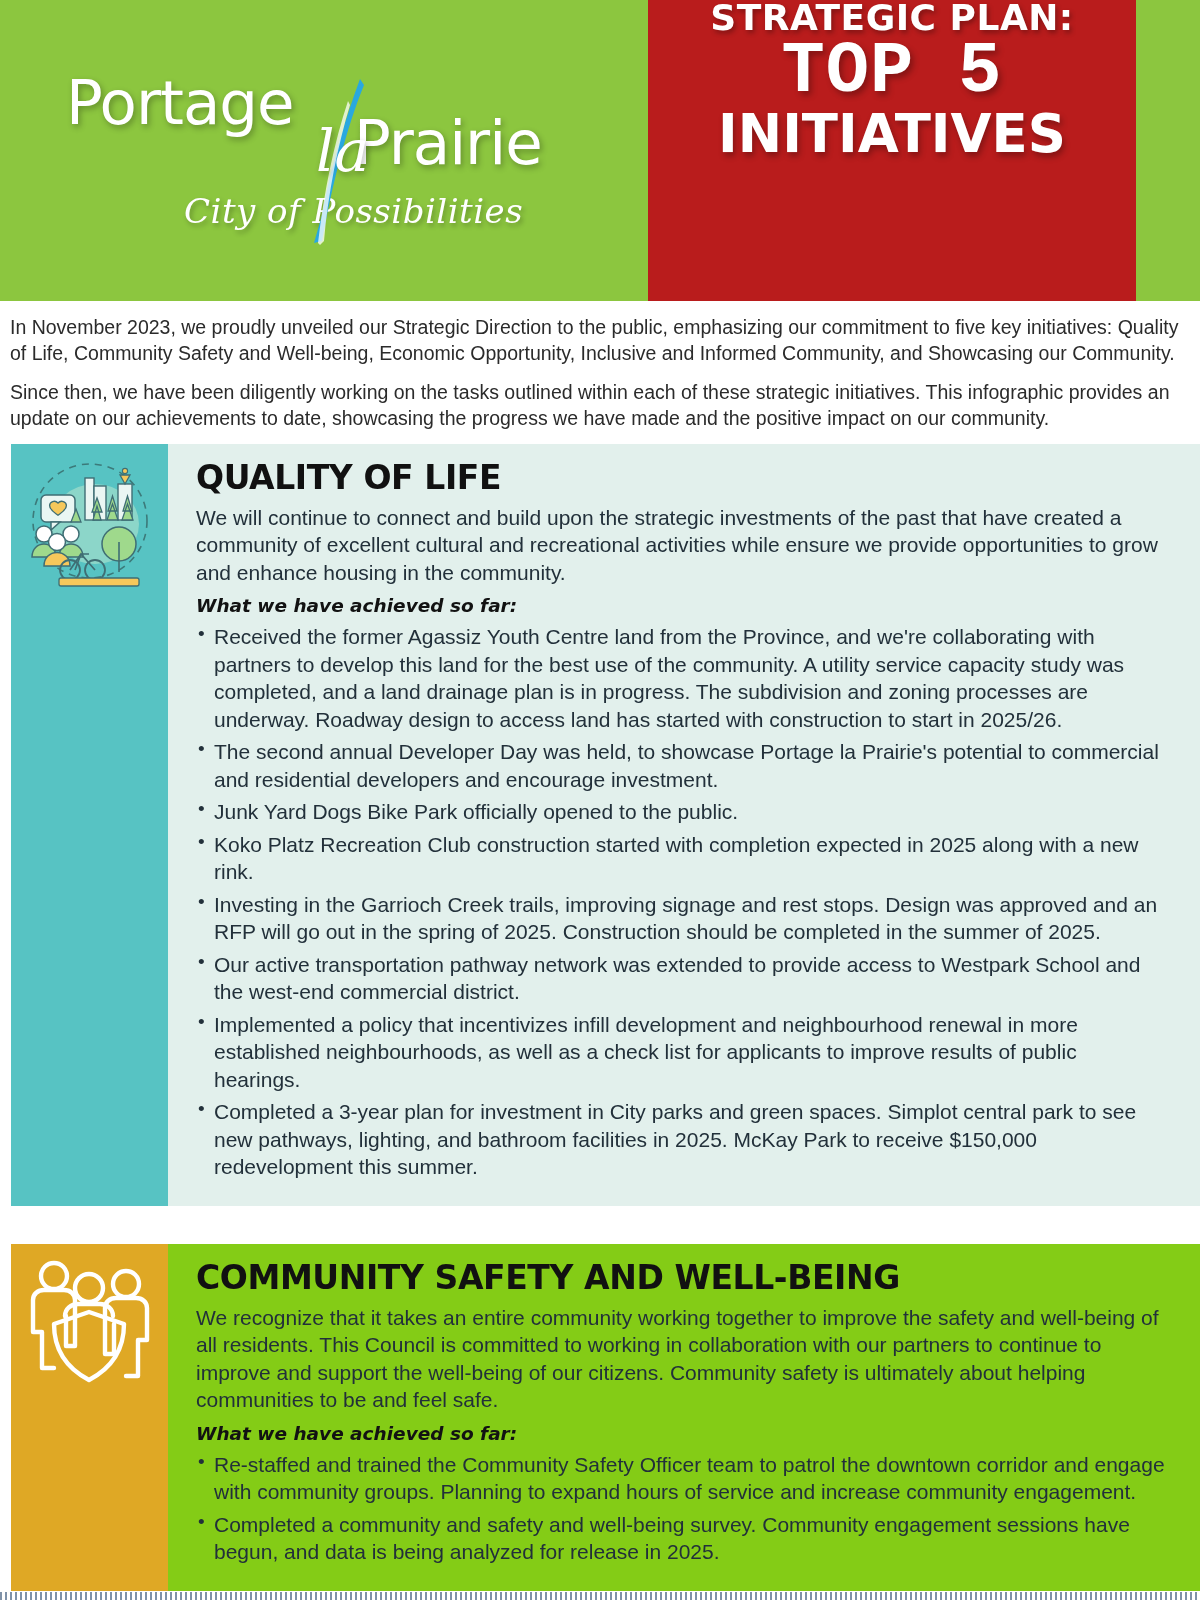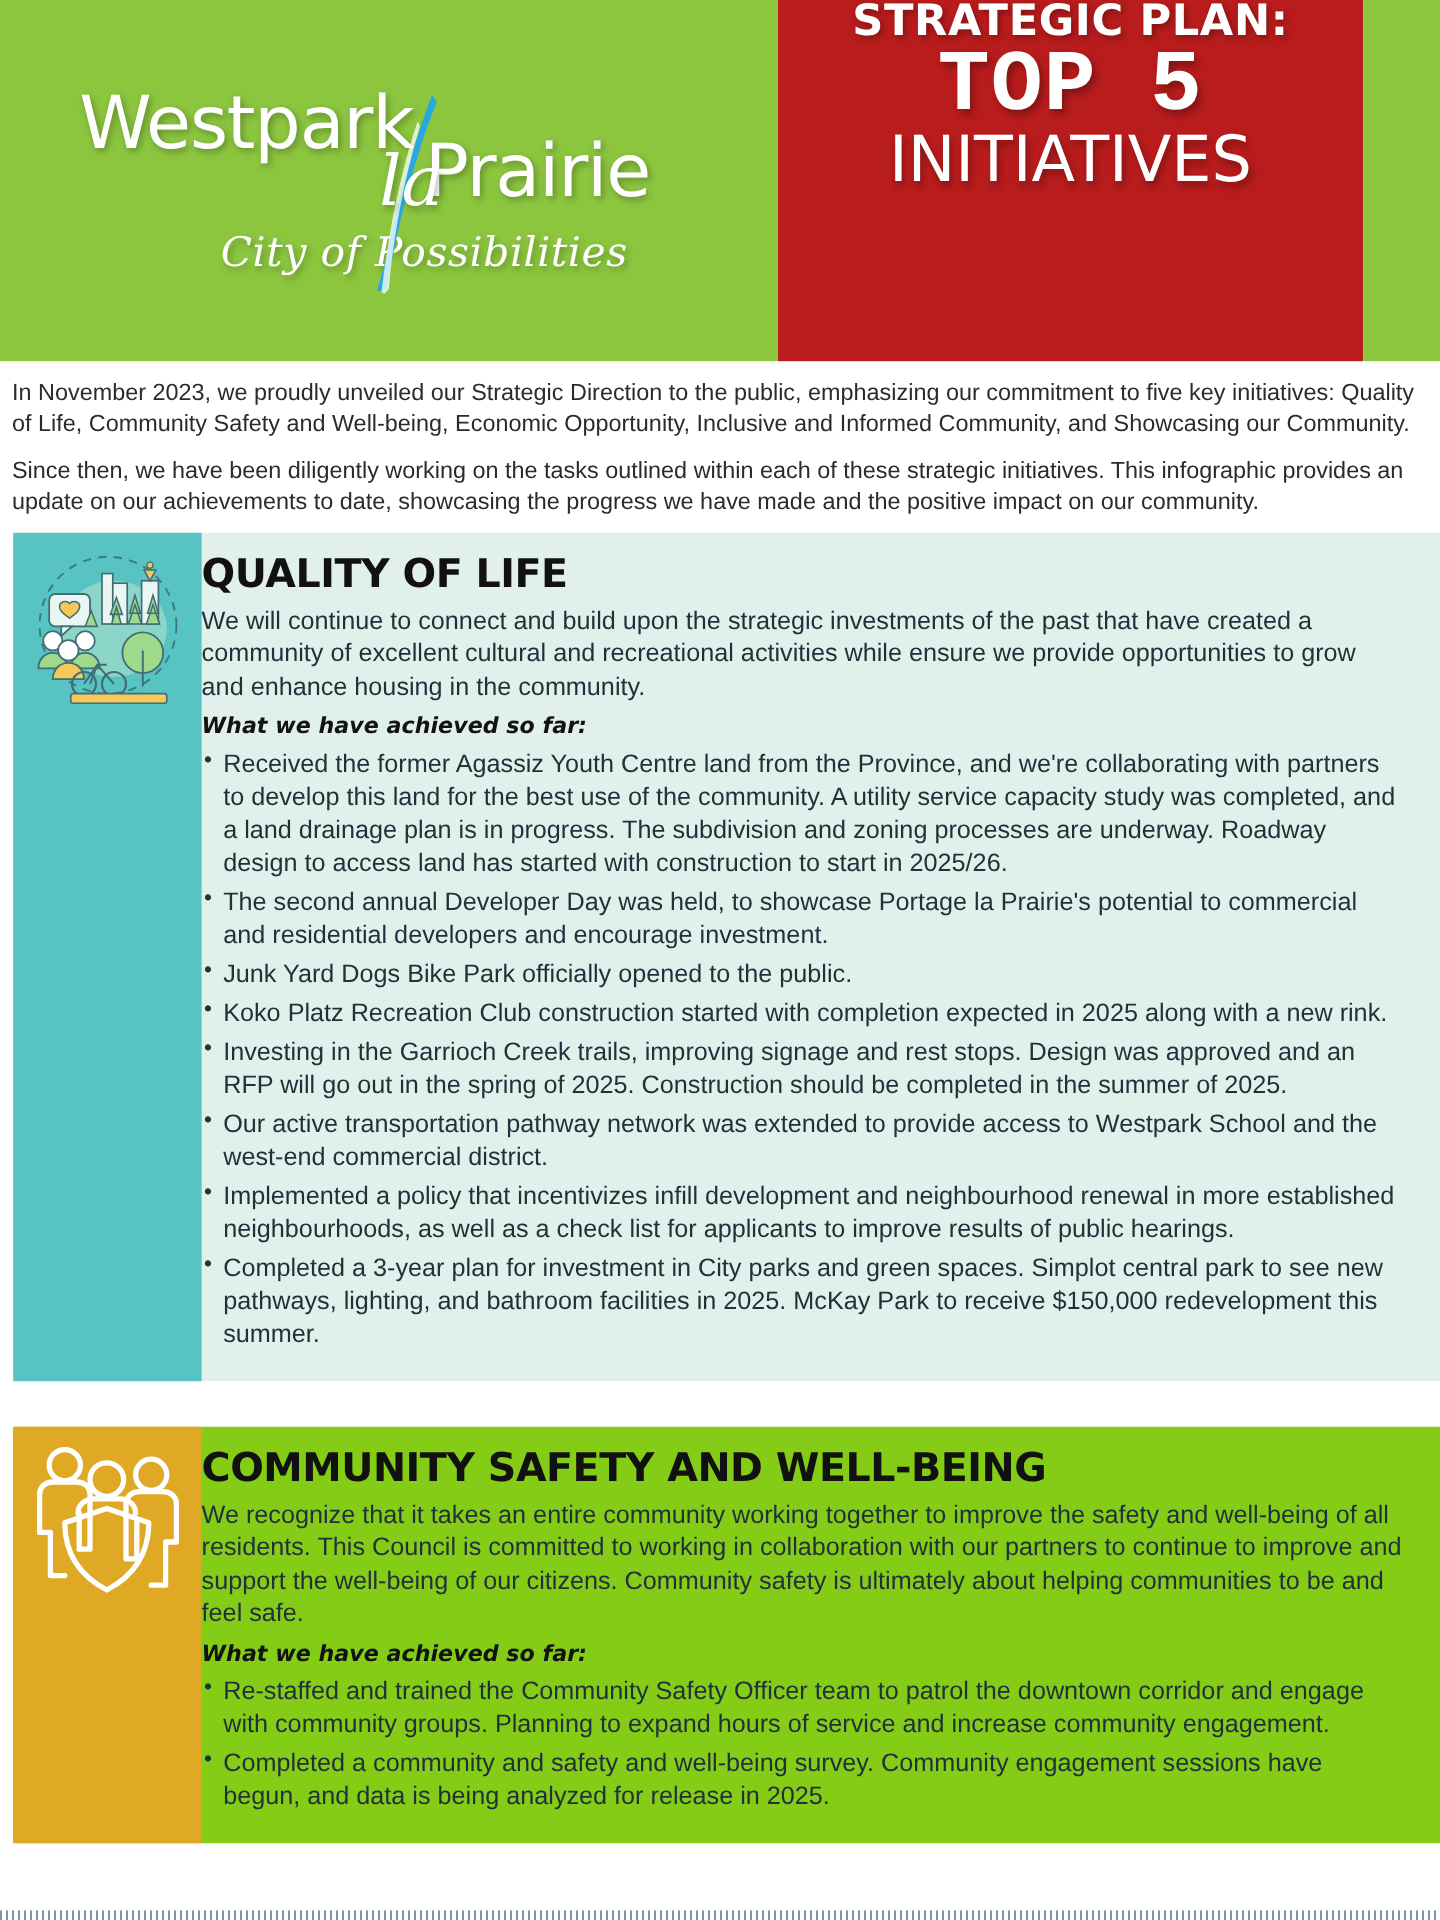--- a/index.html
+++ b/index.html
@@ -72,21 +72,21 @@
     margin-bottom: 2px;
   }
   .hb-line2 {
     font-family: Liberation Mono, monospace;
     font-weight: bold; font-size: 72px; color: #fff;
     letter-spacing: 1px; line-height: 0.96;
     text-shadow: 3px 4px 6px rgba(0,0,0,0.30);
   }
   .hb-line3 {
     font-family: "DejaVu Sans", sans-serif;
-    font-weight: normal; font-size: 53px; color: #fff;
+    font-weight: bold; font-size: 53px; color: #fff;
     letter-spacing: 0px; line-height: 1.02;
     text-shadow: 2px 4px 6px rgba(0,0,0,0.30);
   }
   .header-greenstrip { width: 64px; height: 301px; background: #8CC63F; }
 
   
   .intro { padding: 14px 4px 12px 10px; }
   .intro p {
     font-family: "Liberation Sans", sans-serif;
     font-size: 19.5px;
@@ -101,21 +101,21 @@
     display: flex;
     margin: 0 0 0 11px;
     width: 1189px;
   }
   .sec-icon {
     width: 157px;
     flex: 0 0 157px;
     display: flex; align-items: flex-start; justify-content: center;
     padding-top: 10px;
   }
-  .sec-body { flex: 1; padding: 14px 32px 20px 0; }
+  .sec-body { flex: 1; padding: 14px 32px 20px 28px; }
   .sec-title {
     font-family: "DejaVu Sans", sans-serif;
     font-weight: bold;
     font-size: 33px;
     color: #111111;
     letter-spacing: -0.4px;
     margin-bottom: 7px;
   }
   .sec-desc, .sec-bullets li {
     font-family: Liberation Sans, sans-serif;
@@ -163,21 +163,21 @@
 <div class="page">
 
   <div class="header">
 
     <div class="header-green">
       <div class="logo-wrap">
         <svg class="logo-swoosh" viewBox="0 0 70 175">
           <path d="M58 4 C44 42, 30 86, 20 140 L12 168 L20 166 C30 110, 44 54, 62 10 Z" fill="#29A8E0"></path>
           <path d="M48 30 C36 70, 26 118, 22 166 L18 170 L16 168 C22 116, 32 68, 46 26 Z" fill="#ffffff" opacity="0.75"></path>
         </svg>
-        <div class="logo-portage">Westpark</div>
+        <div class="logo-portage">Portage</div>
         <div class="logo-la">la</div>
         <div class="logo-prairie">Prairie</div>
         <div class="logo-tag">City of Possibilities</div>
       </div>
     </div>
 
     <div class="header-blue">
       <div class="hb-line1">STRATEGIC PLAN:</div>
       <div class="hb-line2">TOP 5</div>
       <div class="hb-line3">INITIATIVES</div>

